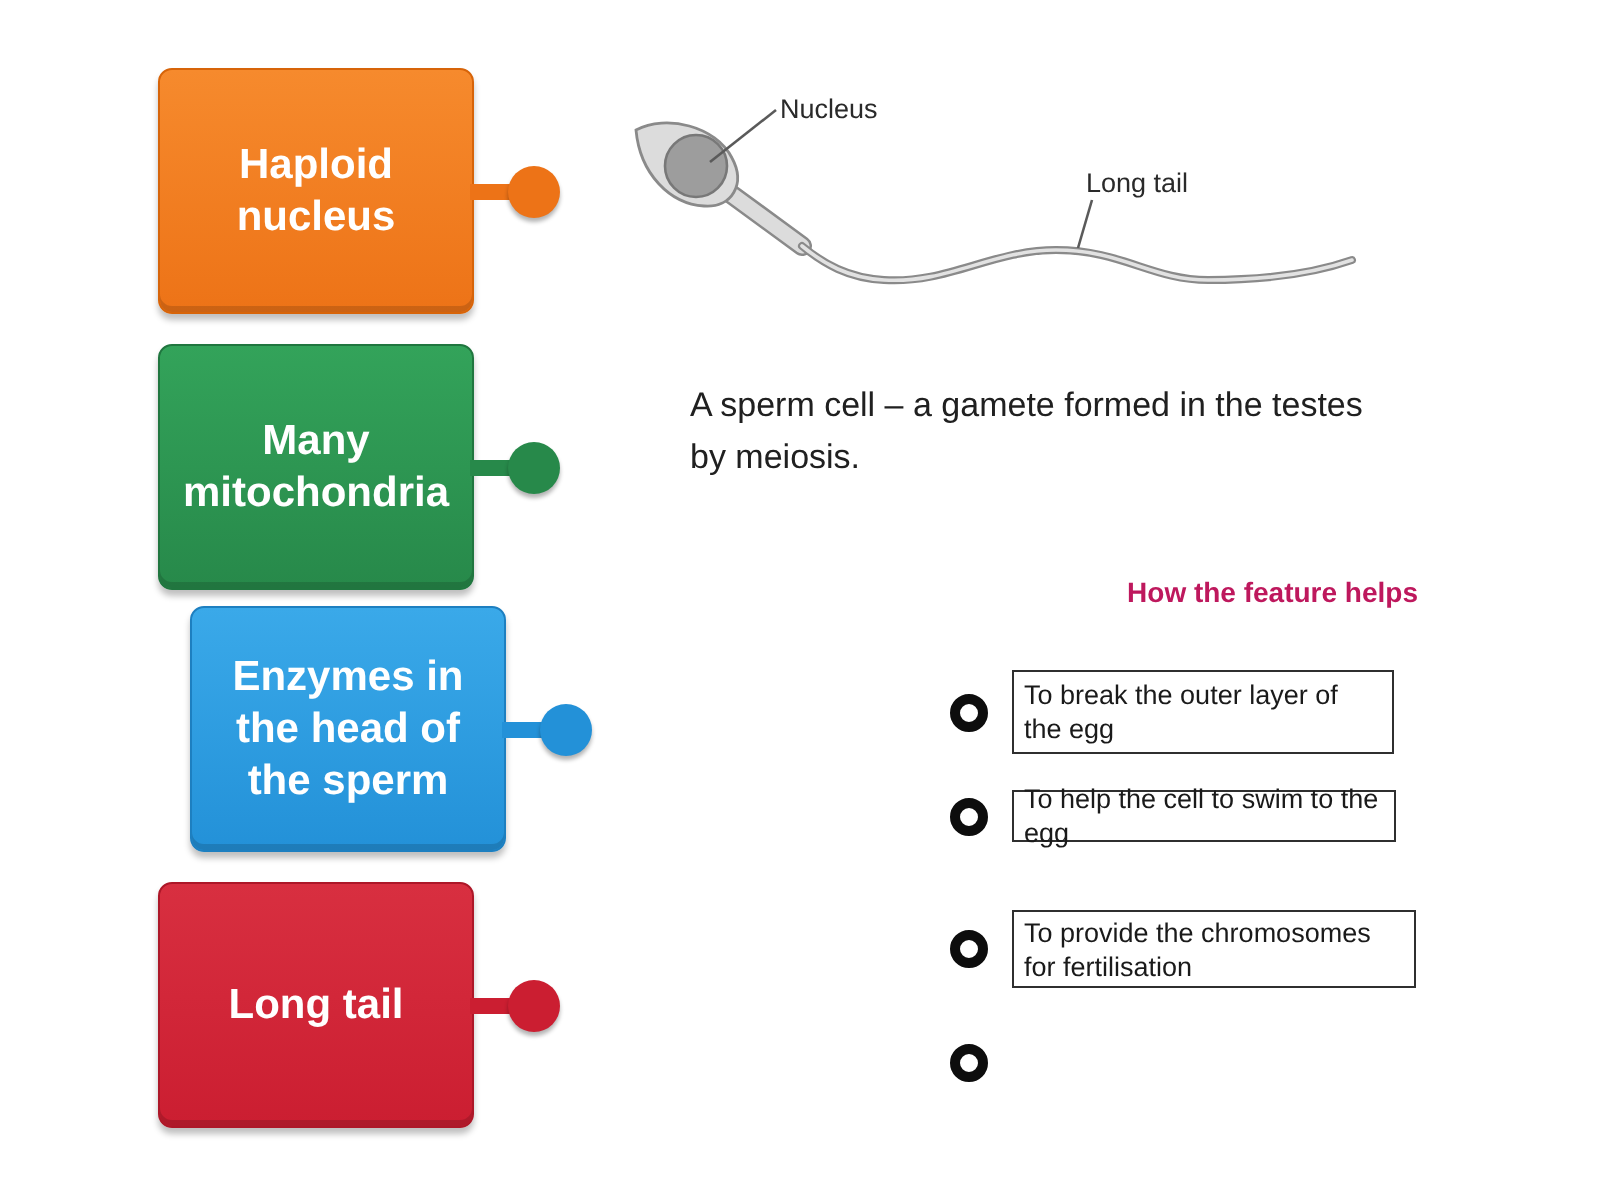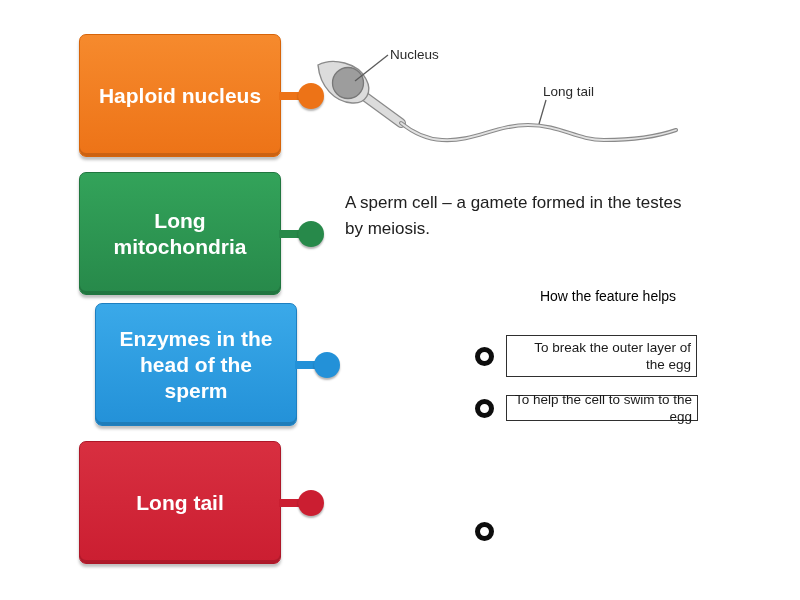--- a/index.html
+++ b/index.html
@@ -5,21 +5,21 @@
   html,body { margin:0; padding:0; }
   body {
     width:800px; height:600px; position:relative; overflow:hidden;
     background:#ffffff;
     font-family:"Liberation Sans", sans-serif;
   }
   .stage { position:absolute; inset:0; }
 
   
   .card {
-    position:absolute; left:79px; width:202px; height:123px;
+    position:absolute; left:79px; width:158px; height:123px;
     box-sizing:border-box; padding:0 14px;
     border-radius:7px;
     background:linear-gradient(180deg, var(--c1), var(--c2));
     border:1px solid var(--bd);
     box-shadow: 0 3px 3px rgba(0,0,0,.25), inset 0 -3px 0 rgba(0,0,0,.14);
     display:flex; align-items:center; justify-content:center;
     color:#ffffff; font-weight:bold; font-size:21px; line-height:26px;
     text-align:center; cursor:pointer;
   }
   .card .stem {
@@ -38,48 +38,48 @@
   .sperm-svg text { font-family:"Liberation Sans", sans-serif; fill:#2a2a2a; }
 
   .caption {
     position:absolute; left:345px; top:190px; width:340px;
     font-size:17px; line-height:26px; color:#202020;
   }
 
   
   .answers-heading {
     position:absolute; left:507px; top:288px; width:202px;
-    text-align:center; font-weight:normal; font-size:14px; color:#000000;
+    text-align:right; font-weight:bold; font-size:14px; color:#be185d;
   }
   .answer-row { position:absolute; left:475px; display:flex; align-items:center; }
   .ring {
     width:9px; height:9px; border:5px solid #0d0d0d; border-radius:50%;
     margin-right:12px; flex:none; background:#ffffff; cursor:pointer;
   }
   .answer-box {
     box-sizing:border-box; height:100%;
     border:1.5px solid #2f2f2f; background:#ffffff;
     display:flex; align-items:center; justify-content:center;
-    text-align:right; padding:2px 5px;
+    text-align:left; padding:2px 5px;
     font-size:13.5px; line-height:17px; color:#1a1a1a; cursor:pointer;
   }
 </style>
 </head>
 <body>
 
 <div class="stage">
 
   <div class="card" style="top: 34px; --c1: #f68a2d; --c2: #ed7317; --bd: #d76409;">
     <span>Haploid nucleus</span>
     <span class="stem"></span>
     <span class="dot"></span>
   </div>
 
   <div class="card" style="top: 172px; --c1: #33a35a; --c2: #27894a; --bd: #20763f;">
-    <span>Long mitochondria</span>
+    <span>Many mitochondria</span>
     <span class="stem"></span>
     <span class="dot"></span>
   </div>
 
   <div class="card" style="top: 303px; margin-left: 16px; --c1: #3aa9e9; --c2: #2391d8; --bd: #1d7fc0;">
     <span>Enzymes in the head of the sperm</span>
     <span class="stem"></span>
     <span class="dot"></span>
   </div>
 
@@ -114,18 +114,22 @@
   <div class="answer-row" style="top:335px; height:42px">
     <span class="ring"></span>
     <div class="answer-box" style="width:191px">To break the outer layer of the egg</div>
   </div>
 
   <div class="answer-row" style="top:395px; height:26px">
     <span class="ring"></span>
     <div class="answer-box" style="width:192px">To help the cell to swim to the egg</div>
   </div>
 
+  <div class="answer-row" style="top:455px; height:39px">
+    <span class="ring"></span>
+    <div class="answer-box" style="width:202px">To provide the chromosomes for fertilisation</div>
+  </div>
 
   <div class="answer-row" style="top:512px; height:39px">
     <span class="ring"></span>
   </div>
 
 </div>
 
 </body></html>

